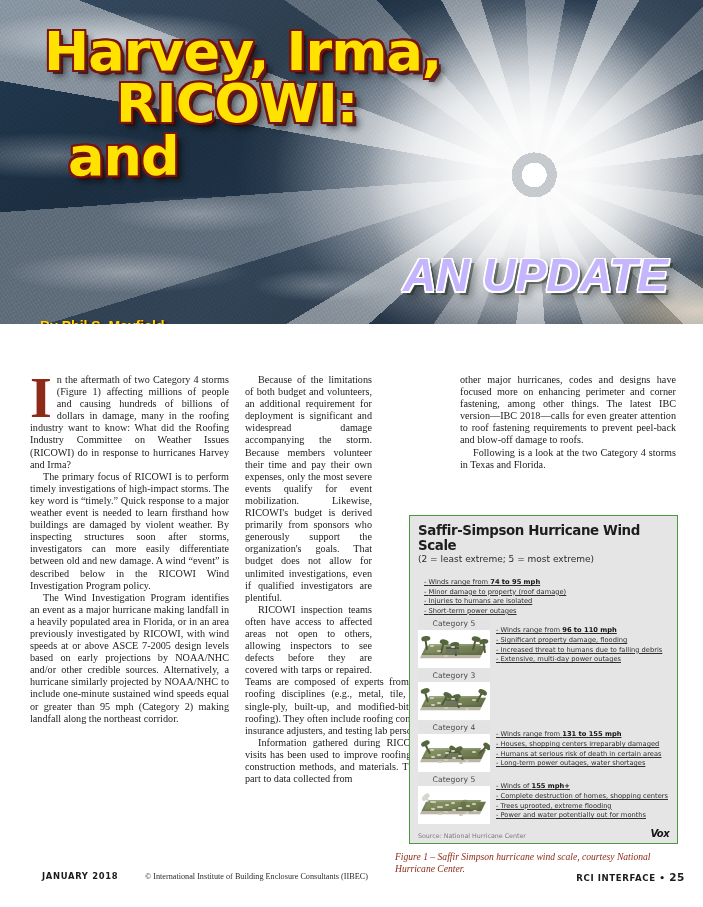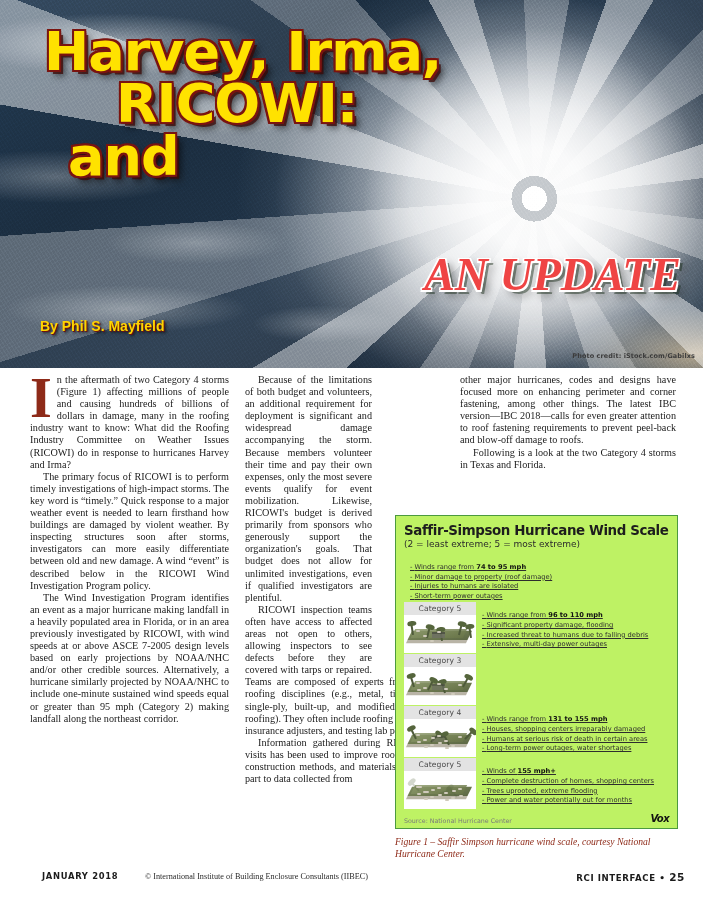--- a/index.html
+++ b/index.html
@@ -13,21 +13,21 @@
   }
   .page {
     position: relative;
     width: 703px; height: 907px;
     background: #fff;
   }
 
   
   .hero {
     position: relative;
-    width: 703px; height: 368px;
+    width: 703px; height: 324px;
     overflow: hidden;
     background: #0b1726;
   }
   .hero-photo {
     position: absolute; inset: 0;
     background:
       
       radial-gradient(circle at 76% 54%, rgba(255,255,255,0.95) 0 2.2%, rgba(190,195,200,0.85) 2.2% 4%, rgba(250,250,250,0.2) 4% 7%, rgba(0,0,0,0) 7.5%),
       radial-gradient(circle at 76% 54%, rgba(255,255,255,0.88) 0 9%, rgba(255,255,255,0.0) 30%),
       
@@ -73,27 +73,27 @@
     text-shadow:
       -2px 0 0 #7a1410, 2px 0 0 #7a1410, 0 -2px 0 #7a1410, 0 2px 0 #7a1410,
       -2px -2px 0 #7a1410, 2px -2px 0 #7a1410, -2px 2px 0 #7a1410, 2px 2px 0 #7a1410,
       4px 4px 0 rgba(60,8,6,0.75), 6px 6px 7px rgba(0,0,0,0.55);
   }
   .hl-line.l1 { margin-left: 6px; }
   .hl-line.l2 { margin-left: 30px; }
   .hl-line.l3 { margin-left: 78px; }
   .subhead {
     position: absolute;
-    right: 22px; top: 248px;
-    font-family: Liberation Serif, serif;
+    right: 35px; top: 248px;
+    font-family: Liberation Sans, sans-serif;
     font-style: italic;
     font-weight: bold;
     font-size: 46px;
     letter-spacing: 0px;
-    color: #ef4444;
+    color: #c4b5fd;
     text-shadow:
       -1.5px 0 0 #ffffff, 1.5px 0 0 #ffffff, 0 -1.5px 0 #ffffff, 0 1.5px 0 #ffffff,
       -1.5px -1.5px 0 #ffffff, 1.5px -1.5px 0 #ffffff, -1.5px 1.5px 0 #ffffff, 1.5px 1.5px 0 #ffffff,
       4px 4px 0 rgba(20,40,20,0.45), 6px 6px 8px rgba(0,0,0,0.45);
   }
   .byline {
     position: absolute;
     left: 40px; top: 318px;
     font-family: Liberation Sans, sans-serif;
     font-weight: bold;
@@ -152,22 +152,23 @@
   }
 
   
   .figure {
     position: absolute;
     left: 395px; top: 515px;
     width: 283px;
   }
   .info-box {
     border: 1.5px solid #4C9A3F;
-    background: #bef264;
+    background: #e5e5e5;
     padding: 7px 8px 4px 8px;
+    margin-left: 14px;
   }
   .info-title {
     font-family: "DejaVu Sans", sans-serif;
     font-weight: bold;
     font-size: 13.4px;
     color: #1d1d1d;
     letter-spacing: -0.4px;
     margin: 0 0 1px 0;
   }
   .info-sub {

